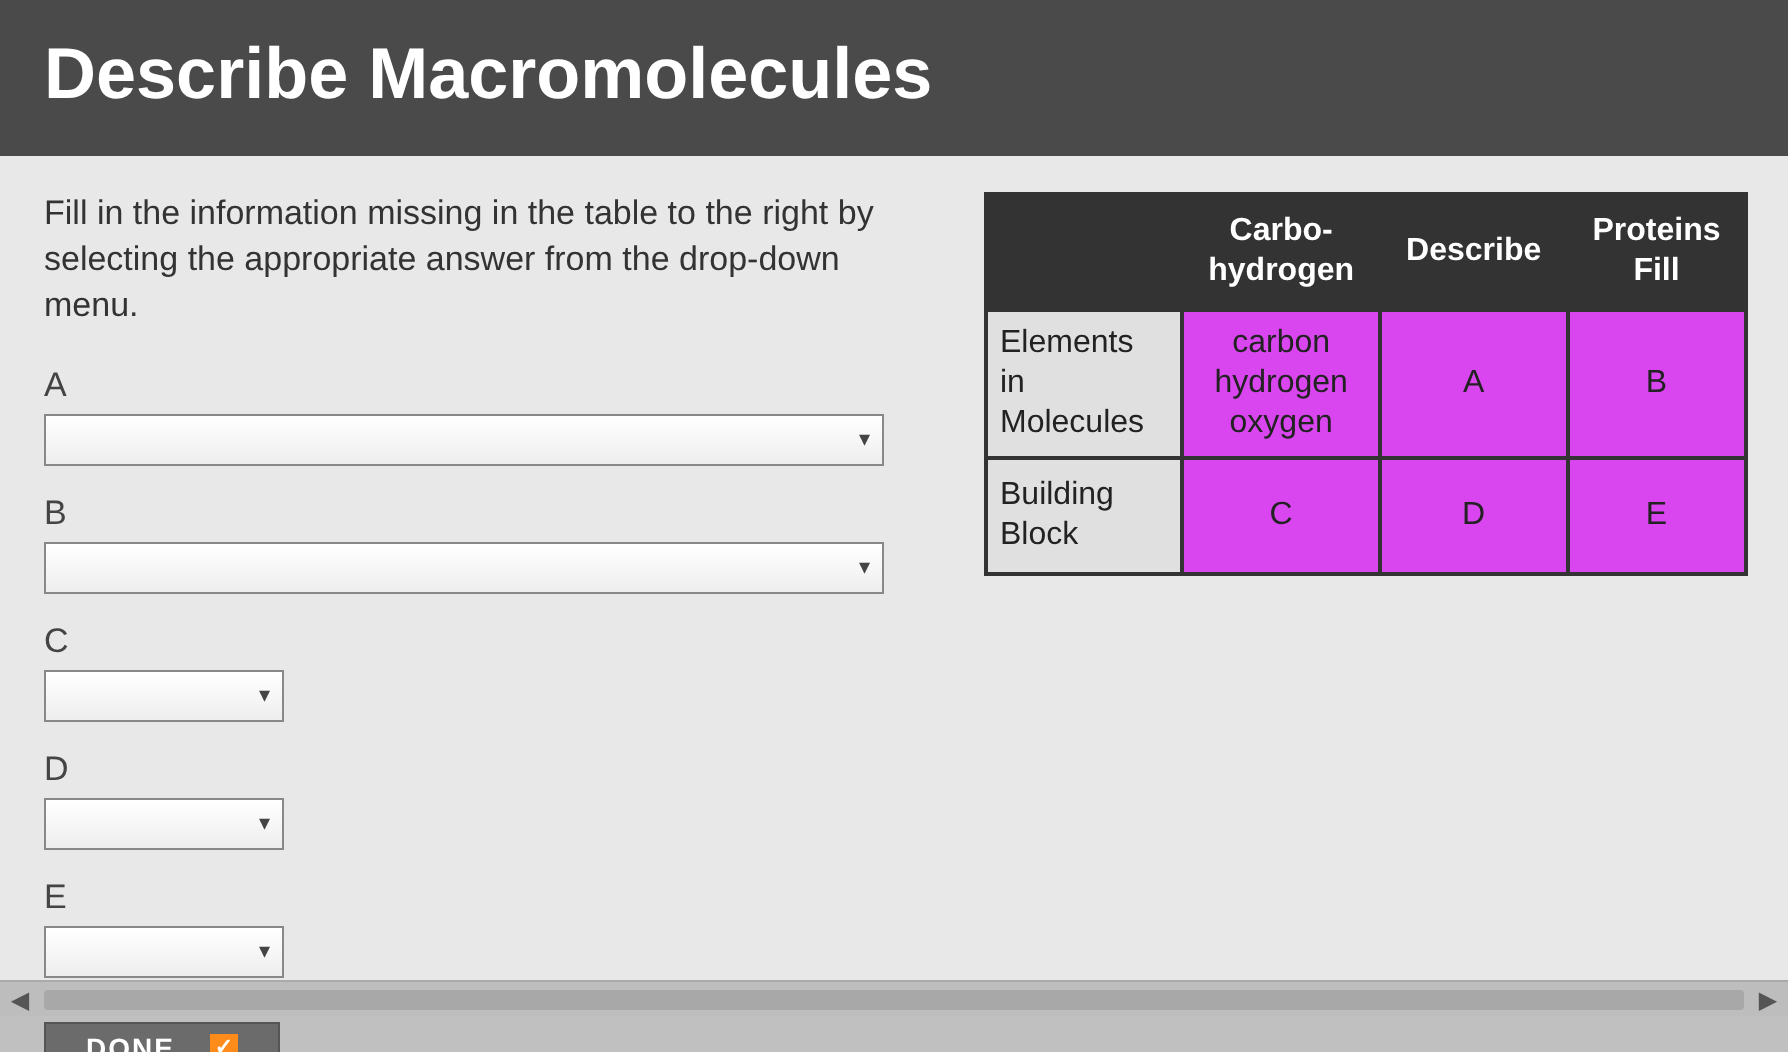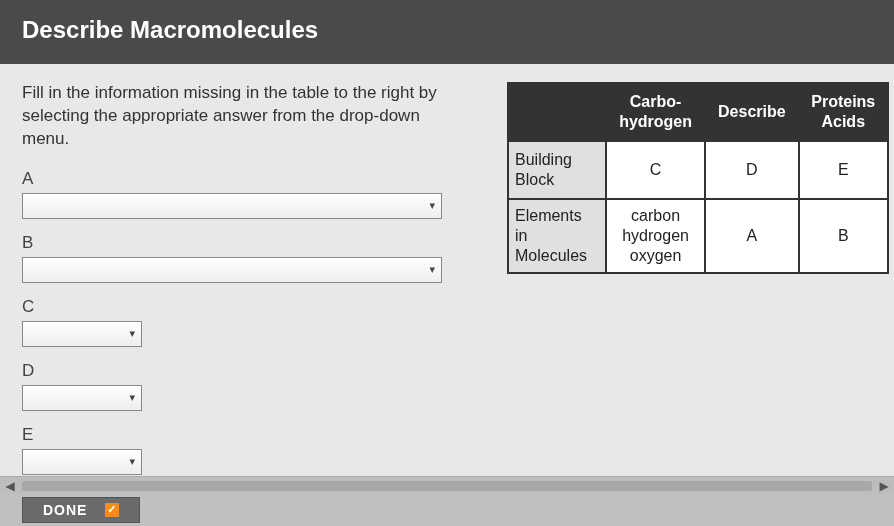--- a/index.html
+++ b/index.html
@@ -8,21 +8,21 @@
       background: #c0c0c0;
       width: 894px;
       height: 526px;
       overflow: hidden;
       position: relative;
     }
     .header-bar {
       background: #4a4a4a;
       color: #fff;
       padding: 16px 22px 20px;
-      font-size: 24px;
+      font-size: 36px;
       font-weight: bold;
     }
     .content-area {
       background: #e8e8e8;
       margin: 0;
       padding: 18px 20px 50px 22px;
       height: 430px;
       display: flex;
       gap: 30px;
       position: relative;
@@ -98,22 +98,21 @@
       justify-content: center;
       font-size: 11px;
       color: #fff;
     }
     .right-col {
       flex: 1;
     }
     table.data {
       border-collapse: collapse;
       width: 100%;
-      background: #ffffff;
-      margin-left: 15px;
+      background: #d946ef;
     }
     table.data th, table.data td {
       border: 2px solid #333;
       text-align: center;
       font-size: 16px;
       color: #222;
       padding: 6px 8px;
       height: 58px;
     }
     table.data thead th {
@@ -225,53 +224,53 @@
           <th>
             <div class="multi-line">
               <div>Carbo-</div>
               <div>hydrogen</div>
             </div>
           </th>
           <th>Describe</th>
           <th>
             <div class="multi-line">
               <div>Proteins</div>
-              <div>Acids</div>
+              <div>Fill</div>
             </div>
           </th>
         </tr>
       </thead>
       <tbody>
         <tr>
           <td class="rowhead">
             <div class="multi-line">
+              <div>Elements in</div>
+              <div>Molecules</div>
+            </div>
+          </td>
+          <td>
+            <div class="multi-line">
+              <div>carbon</div>
+              <div>hydrogen</div>
+              <div>oxygen</div>
+            </div>
+          </td>
+          <td>A</td>
+          <td>B</td>
+        </tr>
+        <tr>
+          <td class="rowhead">
+            <div class="multi-line">
               <div>Building</div>
               <div>Block</div>
             </div>
           </td>
           <td>C</td>
           <td>D</td>
           <td>E</td>
-        </tr>
-        <tr>
-          <td class="rowhead">
-            <div class="multi-line">
-              <div>Elements in</div>
-              <div>Molecules</div>
-            </div>
-          </td>
-          <td>
-            <div class="multi-line">
-              <div>carbon</div>
-              <div>hydrogen</div>
-              <div>oxygen</div>
-            </div>
-          </td>
-          <td>A</td>
-          <td>B</td>
         </tr>
       </tbody>
     </table>
   </div>
 
   <div class="scrollbar">
     <div class="sb-arrow">◀</div>
     <div class="sb-track"></div>
     <div class="sb-arrow">▶</div>
   </div>

